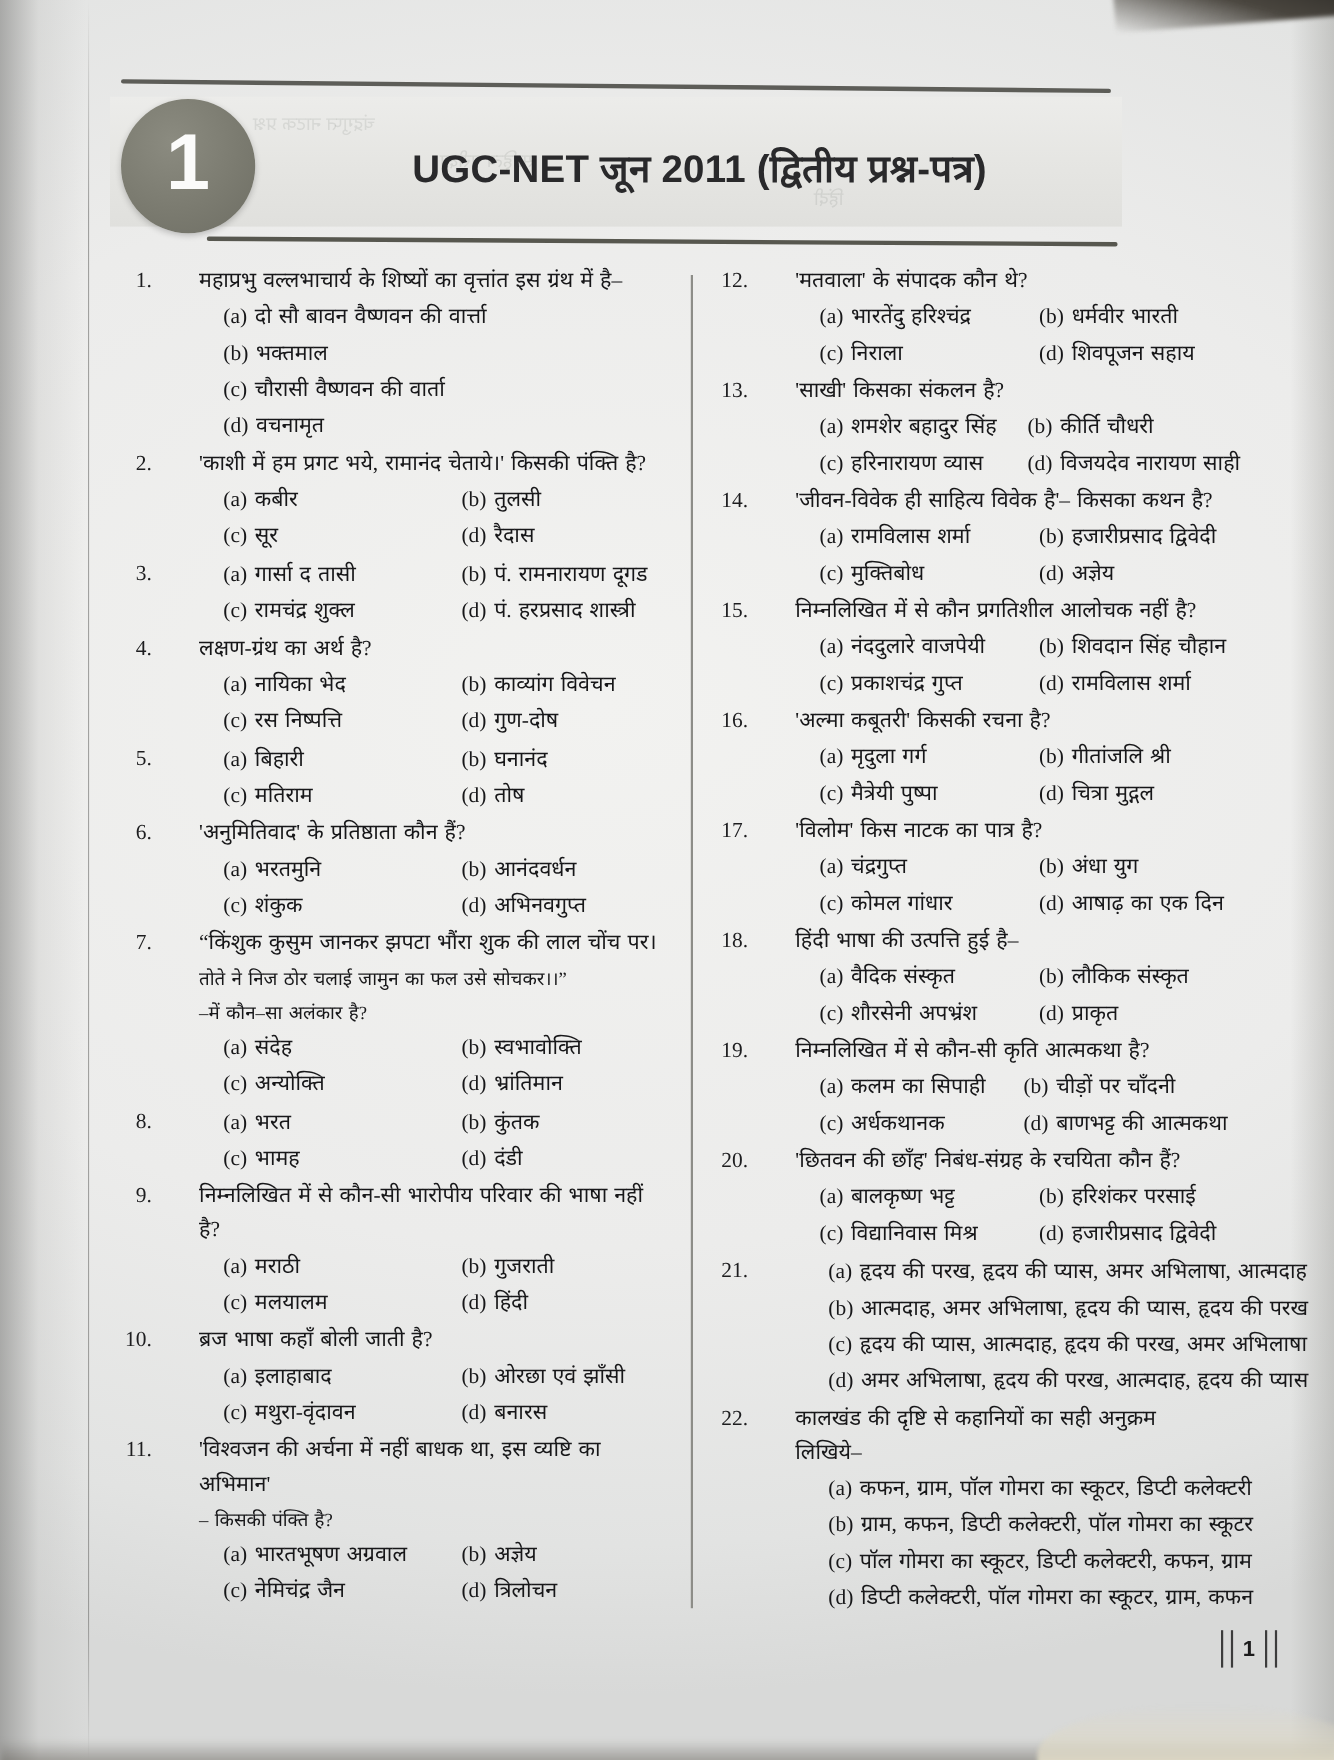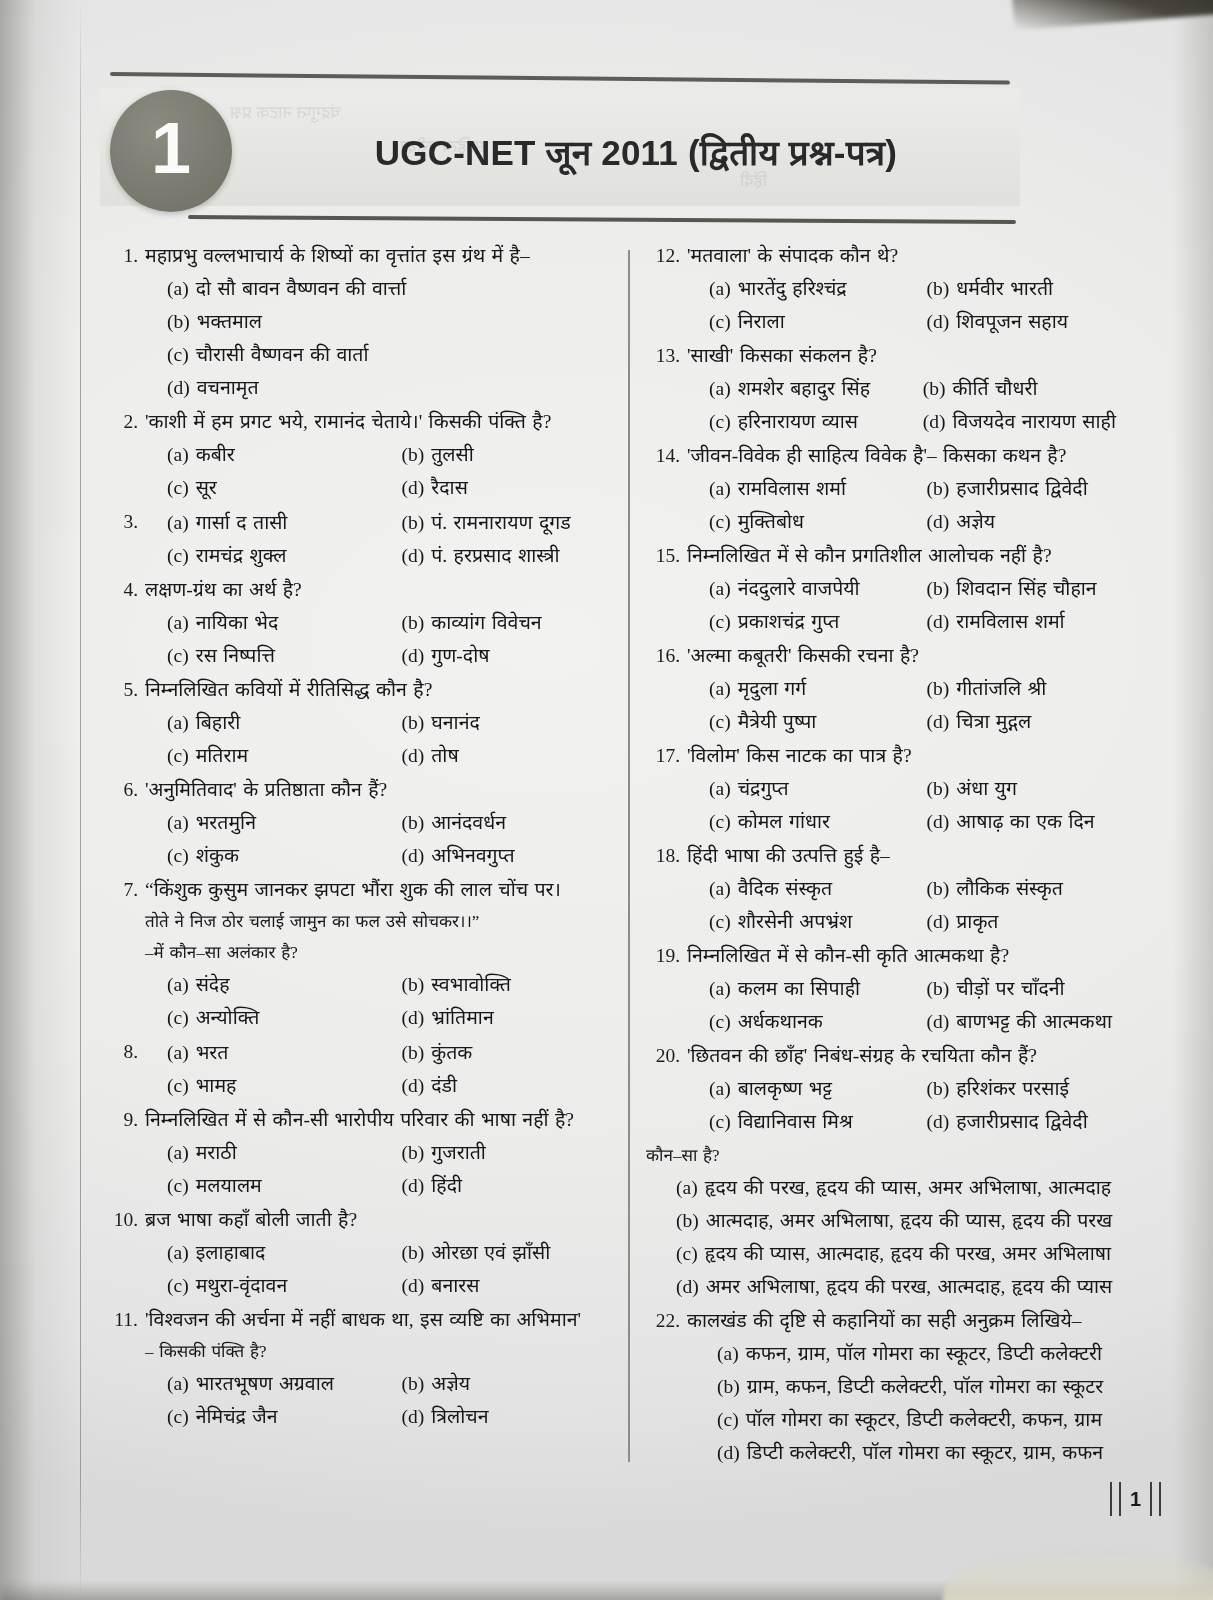--- a/index.html
+++ b/index.html
@@ -176,20 +176,21 @@
     width: 34px;
     text-align: right;
     padding-right: 7px;
     font-size: 19.5px;
     line-height: 31px;
     color: #1d1d1f;
   }
   .q-body {
     flex: 1 1 auto;
     min-width: 0;
+    margin-left: 36px;
   }
   .q-stem {
     font-size: 19.5px;
     line-height: 31px;
     color: #171719;
     margin-bottom: 1px;
     word-spacing: 1.5px;
   }
   .q-stem-cont {
     font-size: 17px;
@@ -370,21 +371,20 @@
               <div class="opt">
                 <span class="opt-tag">(d)</span>
                 <span class="opt-text">गुण-दोष</span>
               </div>
             </div>
           </div>
         </div>
         <div class="q">
           <div class="q-num">5.</div>
           <div class="q-body">
-            <div class="q-stem">निम्नलिखित कवियों में रीतिसिद्ध कौन है?</div>
             <div class="opts-grid">
               <div class="opt">
                 <span class="opt-tag">(a)</span>
                 <span class="opt-text">बिहारी</span>
               </div>
               <div class="opt">
                 <span class="opt-tag">(b)</span>
                 <span class="opt-text">घनानंद</span>
               </div>
               <div class="opt">
@@ -756,22 +756,22 @@
                 <span class="opt-text">विद्यानिवास मिश्र</span>
               </div>
               <div class="opt">
                 <span class="opt-tag">(d)</span>
                 <span class="opt-text">हजारीप्रसाद द्विवेदी</span>
               </div>
             </div>
           </div>
         </div>
         <div class="q">
-          <div class="q-body">
-            <div class="q-stem-cont">कौन–सा है?</div>
+          <div class="q-num">21.</div>
+          <div class="q-body">
             <div class="opts-stack">
               <div class="opt opt-wide">
                 <span class="opt-tag">(a)</span>
                 <span class="opt-text">हृदय की परख, हृदय की प्यास, अमर अभिलाषा, आत्मदाह</span>
               </div>
               <div class="opt opt-wide">
                 <span class="opt-tag">(b)</span>
                 <span class="opt-text">आत्मदाह, अमर अभिलाषा, हृदय की प्यास, हृदय की परख</span>
               </div>
               <div class="opt opt-wide">

